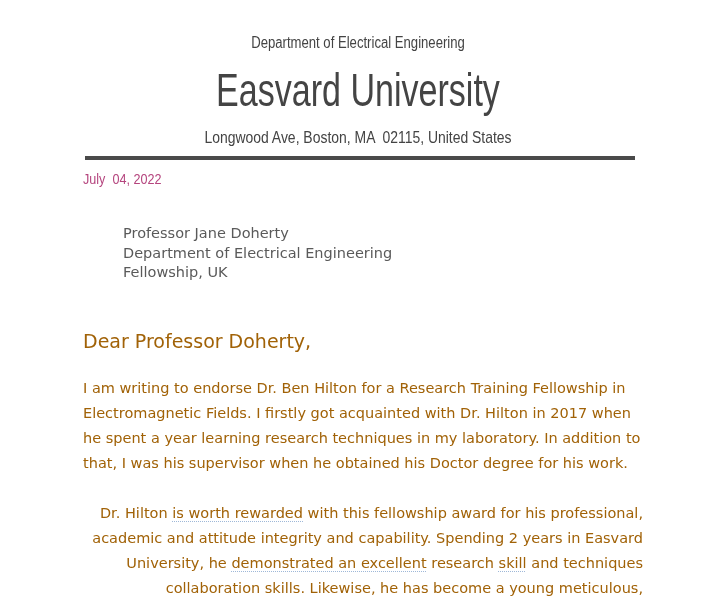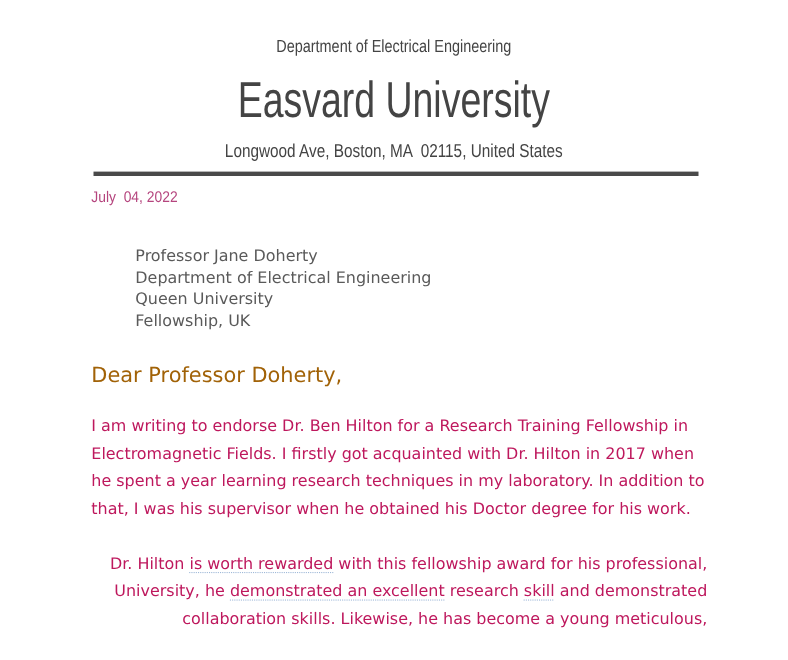--- a/index.html
+++ b/index.html
@@ -93,21 +93,21 @@
       top: 330px;
       font-size: 19px;
       color: #a16207;
     }
     .para {
       position: absolute;
       left: 83px;
       width: 560px;
       font-size: 14.5px;
       line-height: 25px;
-      color: #be185d;
+      color: #a16207;
     }
     .para1 { top: 376px; }
     .para2 { top: 501px; text-align: right; }
     .line { white-space: nowrap; display: block; }
     .flag {
       text-decoration: underline dotted #9fb8d8;
       text-underline-offset: 3px;
       text-decoration-thickness: 1px;
     }
   </style>
@@ -120,30 +120,30 @@
   <div class="addr">Longwood Ave, Boston, MA  02115, United States</div>
 </div>
 
 <div class="rule"></div>
 
 <div class="date">July  04, 2022</div>
 
 <div class="recipient">
   <div>Professor Jane Doherty</div>
   <div>Department of Electrical Engineering</div>
-  <div>Queen University</div>
   <div>Fellowship, UK</div>
 </div>
 
 <div class="salutation">Dear Professor Doherty,</div>
 
 <div class="para para1">
   <span class="line">I am writing to endorse Dr. Ben Hilton for a Research Training Fellowship in</span>
   <span class="line">Electromagnetic Fields. I firstly got acquainted with Dr. Hilton in 2017 when</span>
   <span class="line">he spent a year learning research techniques in my laboratory. In addition to</span>
   <span class="line">that, I was his supervisor when he obtained his Doctor degree for his work.</span>
 </div>
 
 <div class="para para2">
   <span class="line"><span>Dr. Hilton </span><span class="flag">is worth rewarded</span><span> with this fellowship award for his professional,</span></span>
-  <span class="line"><span>University, he </span><span class="flag">demonstrated an excellent</span><span> research </span><span class="flag">skill</span><span> and demonstrated</span></span>
+  <span class="line">academic and attitude integrity and capability. Spending 2 years in Easvard</span>
+  <span class="line"><span>University, he </span><span class="flag">demonstrated an excellent</span><span> research </span><span class="flag">skill</span><span> and techniques</span></span>
   <span class="line">collaboration skills. Likewise, he has become a young meticulous,</span>
 </div>
 
 </body></html>

